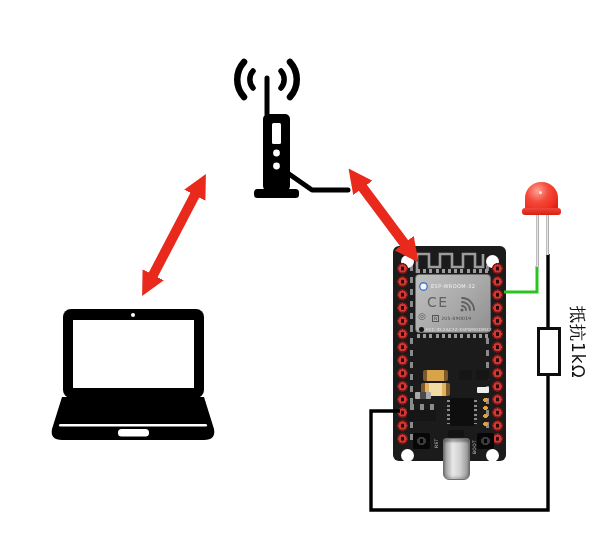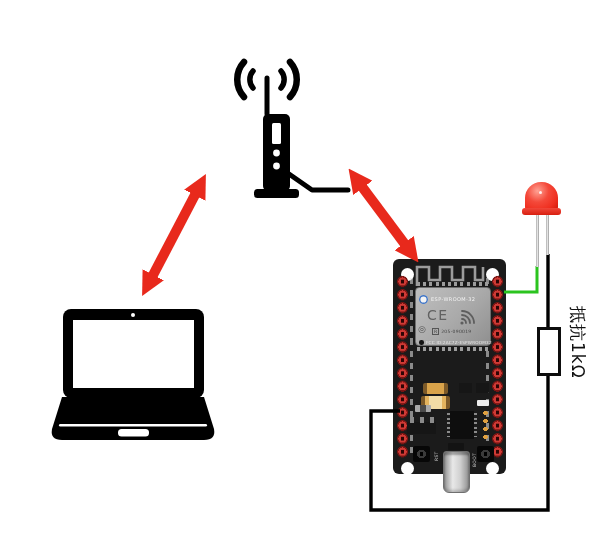--- a/index.html
+++ b/index.html
@@ -13,21 +13,21 @@
   .w65{stroke-width:6.5;stroke-linecap:round;}
   .w55{stroke-width:5.5;stroke-linecap:round;}
   .w5{stroke-width:5;stroke-linecap:round;}
   .cable{stroke:var(--icon-black,#000);stroke-width:5;fill:none;stroke-linecap:round;stroke-linejoin:round;}
   .arrow{stroke:var(--arrow-red,#e8291c);stroke-width:10;}
   .ah{fill:var(--arrow-red,#e8291c);}
   .wire-green{stroke:var(--wire-green,#2bc41f);stroke-width:3;fill:none;}
   .wire-black{stroke:var(--wire-black,#000);stroke-width:3.4;fill:none;}
 
   
-  .board{position:absolute;left:393px;top:259px;width:113px;height:215px;
+  .board{position:absolute;left:393px;top:246px;width:113px;height:215px;
          background:var(--board-black,#1b1b1b);border-radius:6px;z-index:1;}
   .hole{position:absolute;width:13px;height:13px;border-radius:50%;background:#fff;}
   .hole.tl{left:7.5px;top:8.5px;} .hole.tr{left:92.5px;top:8.5px;}
   .hole.bl{left:7.5px;top:202.5px;} .hole.br{left:92.5px;top:202.5px;}
   .pin-col{position:absolute;top:16px;width:13px;height:183px;background-repeat:repeat-y;
     background-image:radial-gradient(circle 5.6px at 6.5px 6.5px,
       #2e0404 0 1.8px,var(--pin-red,#cf3a35) 1.8px 4.2px,#7a1513 4.2px 5.3px,transparent 5.6px);
     background-size:13px 13.1px;}
   .pin-col.left{left:2.5px;} .pin-col.right{left:97.5px;}
   .pin-labels{position:absolute;top:18px;width:3px;height:180px;opacity:.55;

